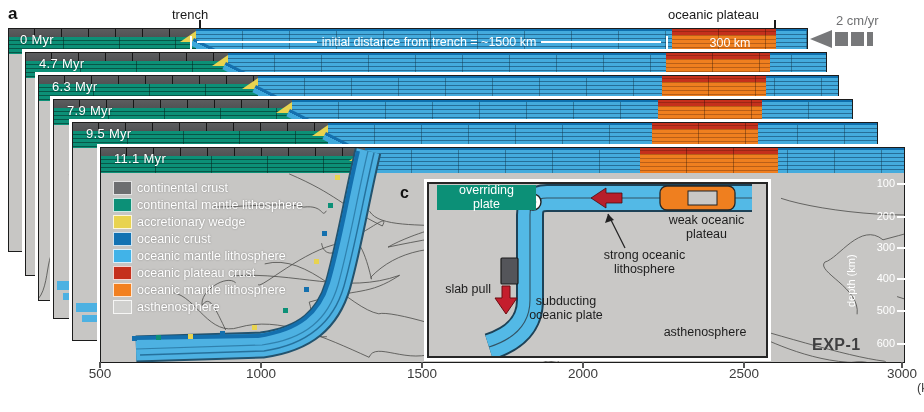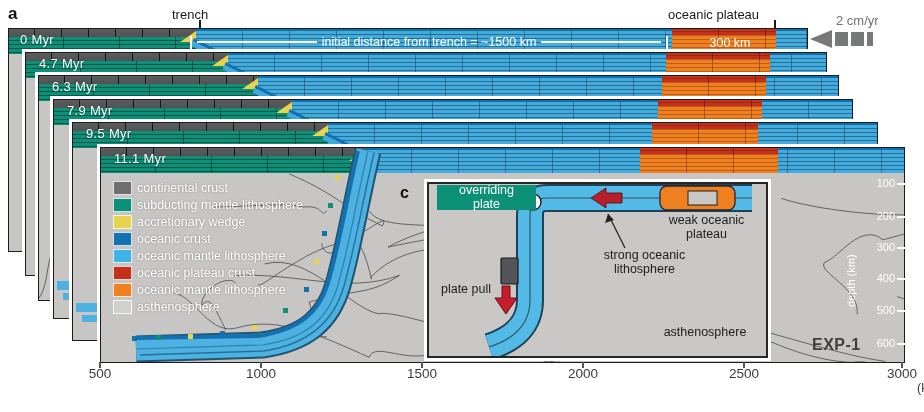--- a/index.html
+++ b/index.html
@@ -315,21 +315,21 @@
   </div>
   <div class="ovl platwidth" style="left:672px;top:36px;width:104px;z-index:8">300 km</div>
 
   <div class="ovl legend" id="legend" style="left:105px;top:181px;z-index:8">
       <div class="leg-item">
         <div class="leg-swatch" style="background: rgb(109, 110, 112);"></div>
         <span class="leg-label">continental crust</span>
       </div>
       <div class="leg-item">
         <div class="leg-swatch" style="background: rgb(12, 144, 119);"></div>
-        <span class="leg-label">subducting mantle lithosphere</span>
+        <span class="leg-label">continental mantle lithosphere</span>
       </div>
       <div class="leg-item">
         <div class="leg-swatch" style="background: rgb(232, 211, 79);"></div>
         <span class="leg-label">accretionary wedge</span>
       </div>
       <div class="leg-item">
         <div class="leg-swatch" style="background: rgb(18, 114, 178);"></div>
         <span class="leg-label">oceanic crust</span>
       </div>
       <div class="leg-item">
@@ -373,21 +373,22 @@
 
       <circle cx="104" cy="18" r="8" fill="#ffffff" stroke="#222" stroke-width="1.4"></circle>
       <circle cx="104" cy="18" r="3.2" fill="#222"></circle>
       <path d="M104,10 A8,8 0 0 0 96,18" stroke="#222" stroke-width="3" fill="none"></path>
     </svg>
     <div class="greenbox" style="left:10px;top:3px;width:99px;height:25px">
       <span style="display:block;width:78px">overriding plate</span>
     </div>
     <div class="inset-label" style="left:227px;top:31px;width:105px">weak oceanic plateau</div>
     <div class="inset-label" style="left:160px;top:66px;width:115px">strong oceanic lithosphere</div>
-    <div class="inset-label" style="left:6px;top:100px;width:58px;text-align:right">plate pull</div>
+    <div class="inset-label" style="left:6px;top:100px;width:58px;text-align:right">slab pull</div>
+    <div class="inset-label" style="left:88px;top:112px;width:102px">subducting oceanic plate</div>
     <div class="inset-label" style="left:228px;top:143px;width:100px">asthenosphere</div>
   </div>
 
   <div id="depth-axis">
       <div class="dep" style="left: 860px; top: 183px; width: 45px; z-index: 8;">
         <span class="num">100</span>
         <div class="dash"></div>
       </div>
       <div class="dep" style="left: 860px; top: 216px; width: 45px; z-index: 8;">
         <span class="num">200</span>

